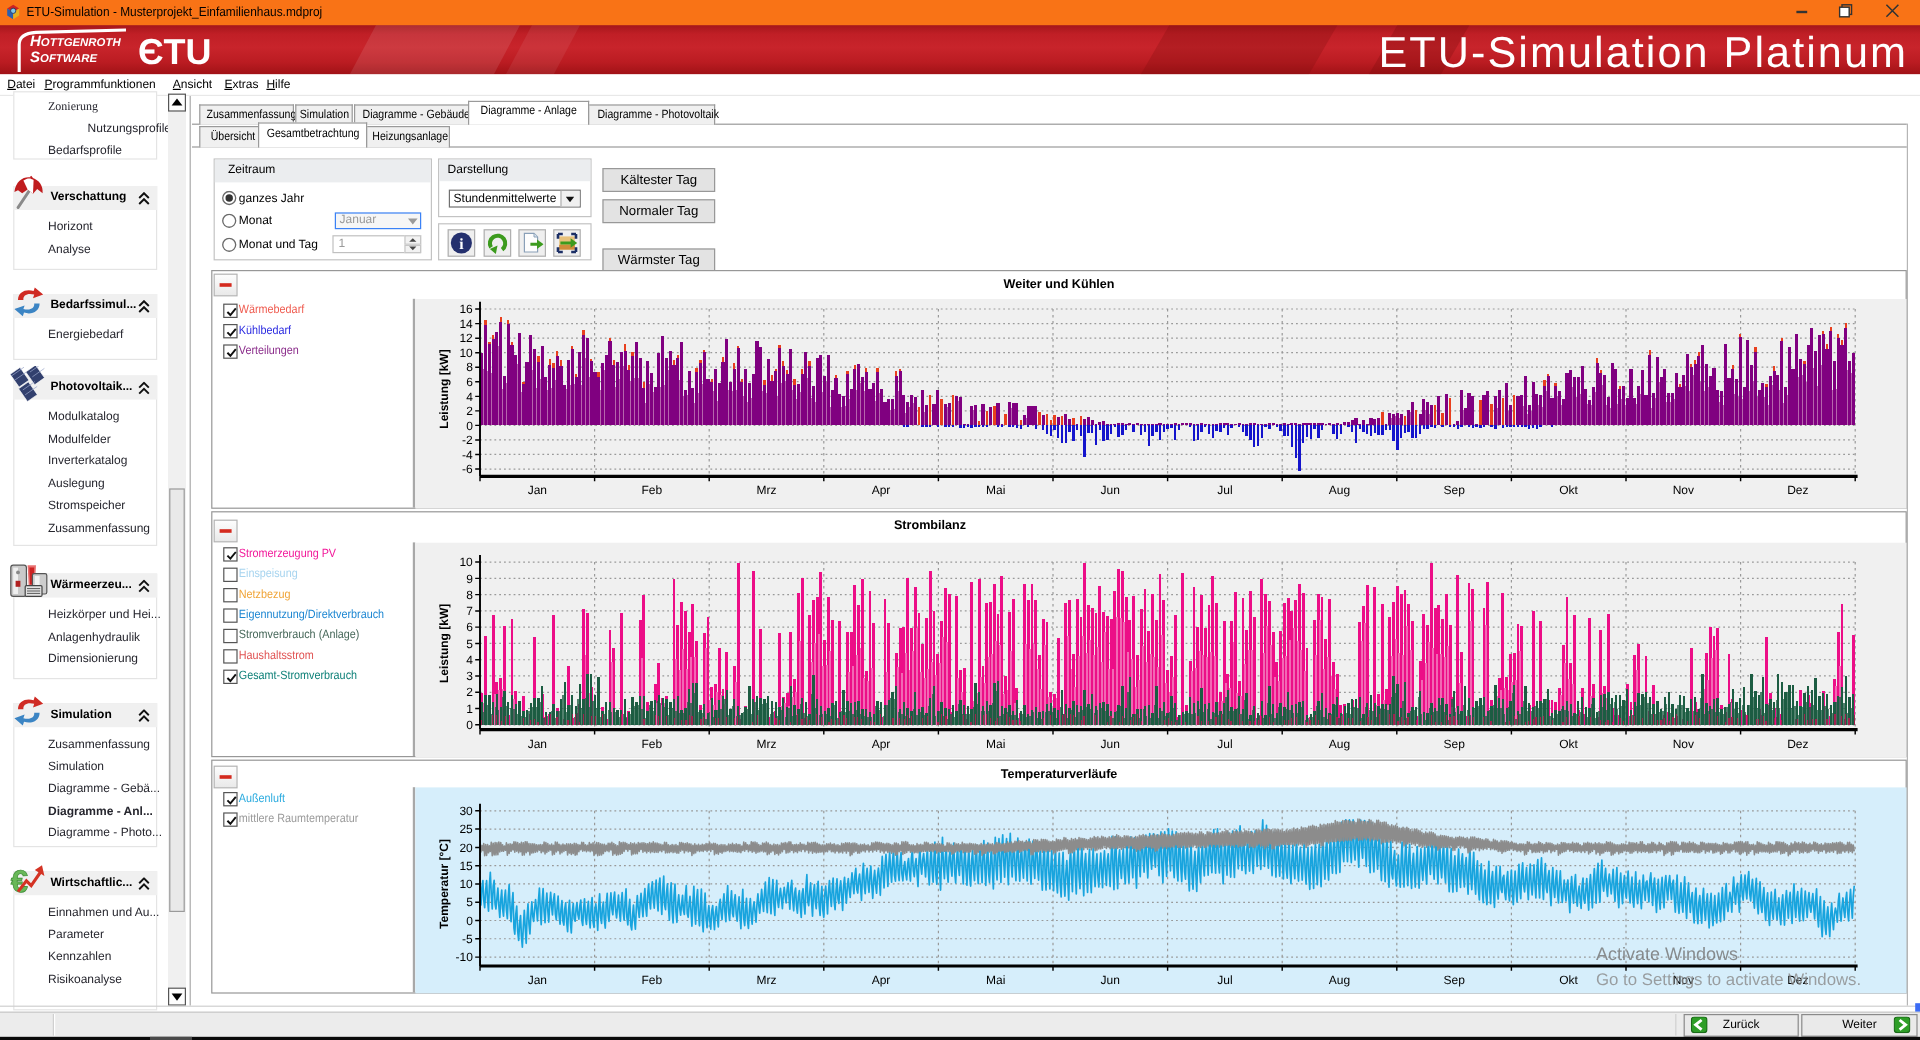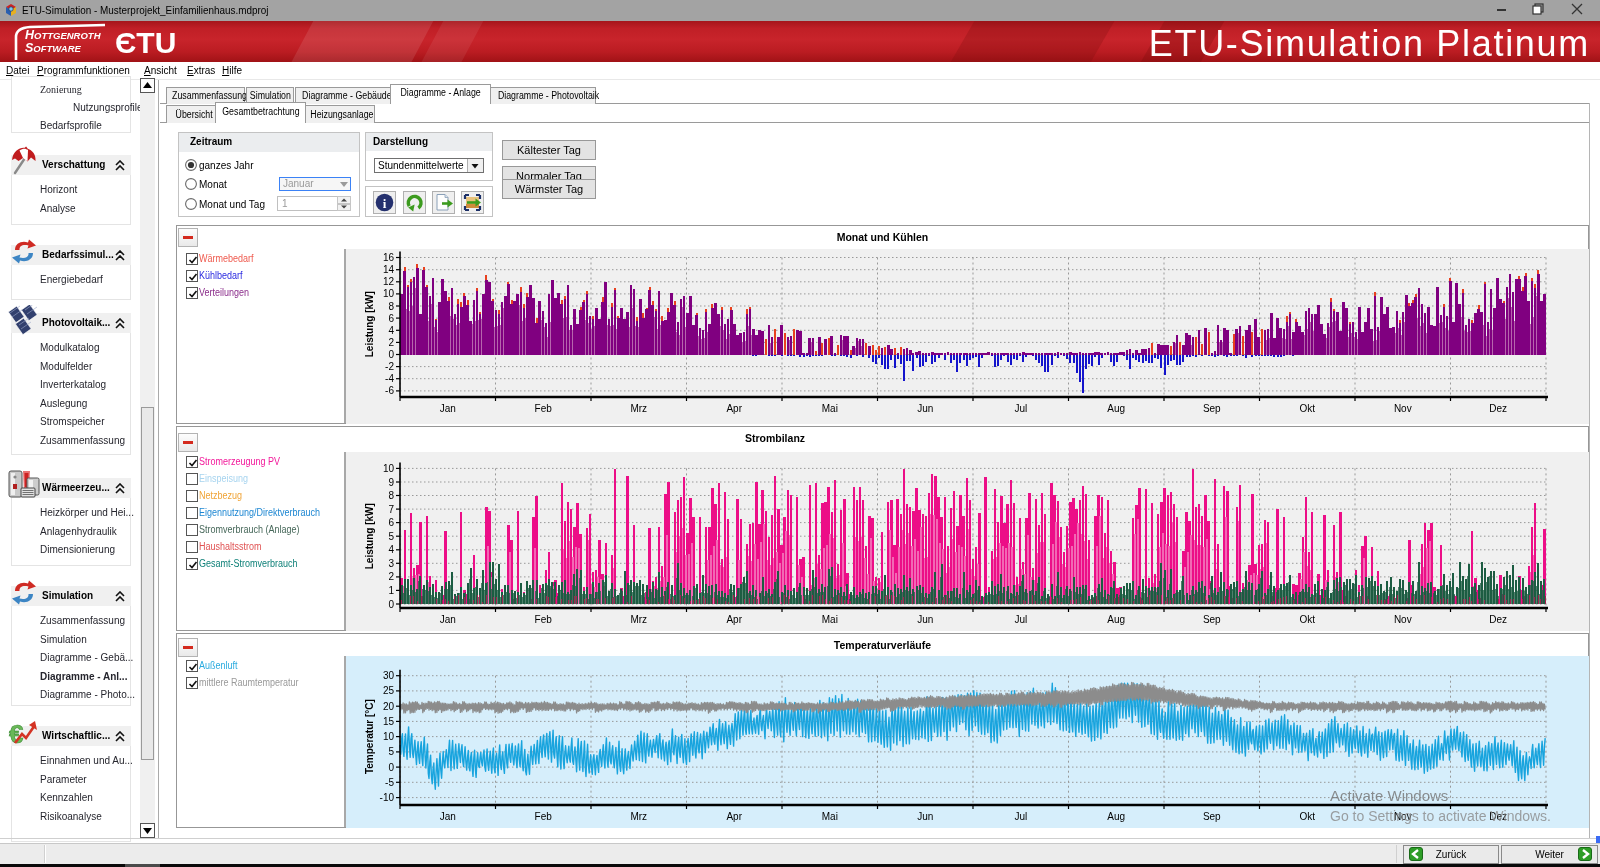--- a/index.html
+++ b/index.html
@@ -10,31 +10,31 @@
 .cb svg{position:absolute;left:0;top:0}
 .panel{position:absolute;left:176px;width:1413px;background:#fff;border:1px solid #979797}
 .minus{position:absolute;left:2px;top:3px;width:20px;height:19px;background:linear-gradient(#fdfdfd,#e9e9e9);border:1px solid #b3b3b3}
 .minus::after{content:"";position:absolute;left:4px;top:7px;width:10px;height:3px;background:#d42a1e}
 .leglab{position:absolute;left:24px;white-space:nowrap}
 .tab{position:absolute;top:87px;height:17px;background:#f0f0f0;border:1px solid #9a9a9a;border-bottom:none;
  text-align:center;font-size:10px;padding-top:2px;white-space:nowrap;overflow:visible}
 .tab2{position:absolute;top:105px;height:18px;background:#f0f0f0;border:1px solid #9a9a9a;border-bottom:none;
  text-align:right;font-size:10px;padding-top:3px;white-space:nowrap;overflow:visible}
 .gbox{position:absolute;background:#fff;border:1px solid #c3c3c3}
-.ghead{position:absolute;left:0;top:0;width:100%;height:19px;background:#ebedef;font-weight:bold;padding:3px 0 0 11px}
+.ghead{position:absolute;left:0;top:0;width:100%;height:19px;background:#ebedef;font-weight:normal;padding:3px 0 0 11px}
 .daybtn{position:absolute;left:502px;width:94px;height:20px;background:#e3e3e3;border:1px solid #989898;
  text-align:center;padding-top:3px;font-size:11px}
 .ibtn{position:absolute;top:191px;width:23px;height:23px;background:#efefef;border:1px solid #b0b0b0}
 .sbox{position:absolute;left:11px;width:120px;background:#fff;border:1px solid #e4e4e4}
 .shead{position:absolute;left:0;width:100%;height:20px;background:#f0f0f0}
 .shead b{position:absolute;left:31px;top:4px;font-size:10px}
 .chev{position:absolute;right:6px;top:5px}
 .sit{position:absolute;left:40px;white-space:nowrap;color:#26262e}
 </style></head><body>
-<div class="ab" style="left:0;top:0;width:1600px;height:35px;background:#a3a3a3">
+<div class="ab" style="left:0;top:0;width:1600px;height:35px;background:#f97316">
     <svg class="ab" style="left:4px;top:3px" width="14" height="14" viewBox="0 0 14 14">
       <polygon points="2,4 7,1 12,4 7,7" fill="#c22"></polygon>
       <polygon points="2,4 7,7 7,13 2,10" fill="#2a5fb0"></polygon>
       <polygon points="12,4 7,7 7,13 12,10" fill="#e6b021"></polygon>
       <circle cx="7" cy="6" r="2.2" fill="#7ec5e8" stroke="#235" stroke-width="0.7"></circle>
     </svg>
     <div class="ab" style="left:22px;top:4px;font-size:11px"><span class="sql">ETU-Simulation - Musterprojekt_Einfamilienhaus.mdproj</span></div>
     <div class="ab" style="left:1497px;top:9px;width:9px;height:1.5px;background:#333"></div>
     <svg class="ab" style="left:1532px;top:3px" width="12" height="12">
       <rect x="3" y="1" width="8" height="8" fill="none" stroke="#333" stroke-width="1.2"></rect>
@@ -250,23 +250,23 @@
 <div class="ibtn" style="left:461px"></div>
 <svg class="ab" style="left:463px;top:193px" width="19" height="19">
     <rect x="3" y="4" width="13" height="11" fill="#e8c27c"></rect>
     <rect x="3" y="11" width="13" height="4" fill="#cf8c3a"></rect>
     <path d="M2 2 h4 M2 2 v4 M17 2 h-4 M17 2 v4 M2 17 h4 M2 17 v-4 M17 17 h-4 M17 17 v-4" stroke="#1c2f66" stroke-width="2.2"></path>
     <path d="M4 9.5 L13 9.5" stroke="#3c9b1e" stroke-width="2.6"></path>
     <polygon points="12.5,5.5 18,9.5 12.5,13.5" fill="#3c9b1e"></polygon>
   </svg>
 <div class="daybtn" style="top:140px">Kältester Tag</div>
 <div class="daybtn" style="top:166px">Normaler Tag</div>
-<div class="daybtn" style="top:179px">Wärmster Tag</div>
+<div class="daybtn" style="top:207px">Wärmster Tag</div>
 <div class="panel" style="top:225px;height:199px"></div>
-<div class="ab" style="left:176px;top:231px;width:1413px;text-align:center;font-weight:bold;font-size:10.5px">Monat und Kühlen</div>
+<div class="ab" style="left:176px;top:231px;width:1413px;text-align:center;font-weight:bold;font-size:10.5px">Weiter und Kühlen</div>
 <div class="minus" style="left:178px;top:228px"></div>
 <div class="ab" style="left:344px;top:249px;width:2px;height:174px;background:#a8a8a8"></div>
 <div class="cb" style="left:186px;top:253px">
     <svg width="12" height="12">
       <path d="M2.5 6 L5 8.5 L9.5 3" stroke="#111" stroke-width="1.6" fill="none"></path>
     </svg>
   </div>
 <div class="leglab" style="left:199px;top:253px;color:#ef5a4e"><span class="sql">Wärmebedarf</span></div>
 <div class="cb" style="left:186px;top:270px">
     <svg width="12" height="12">

